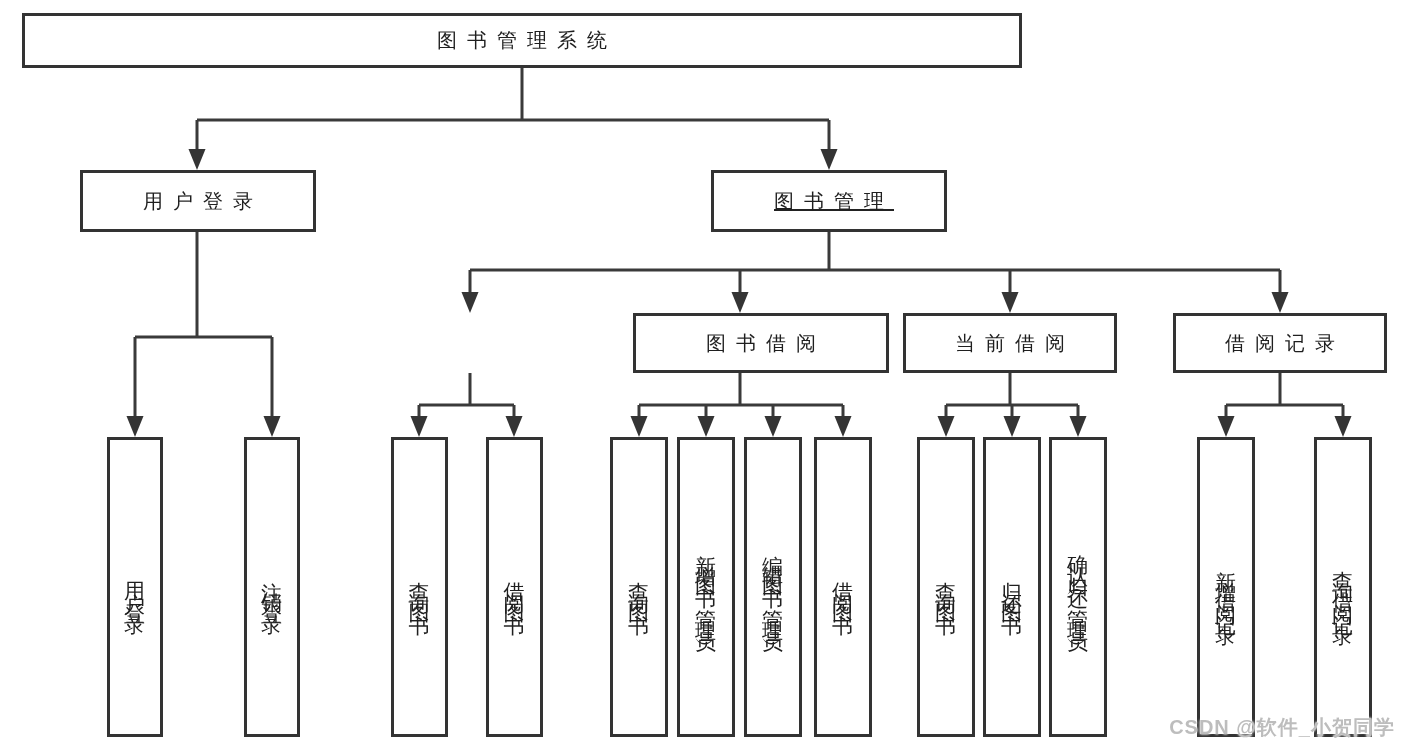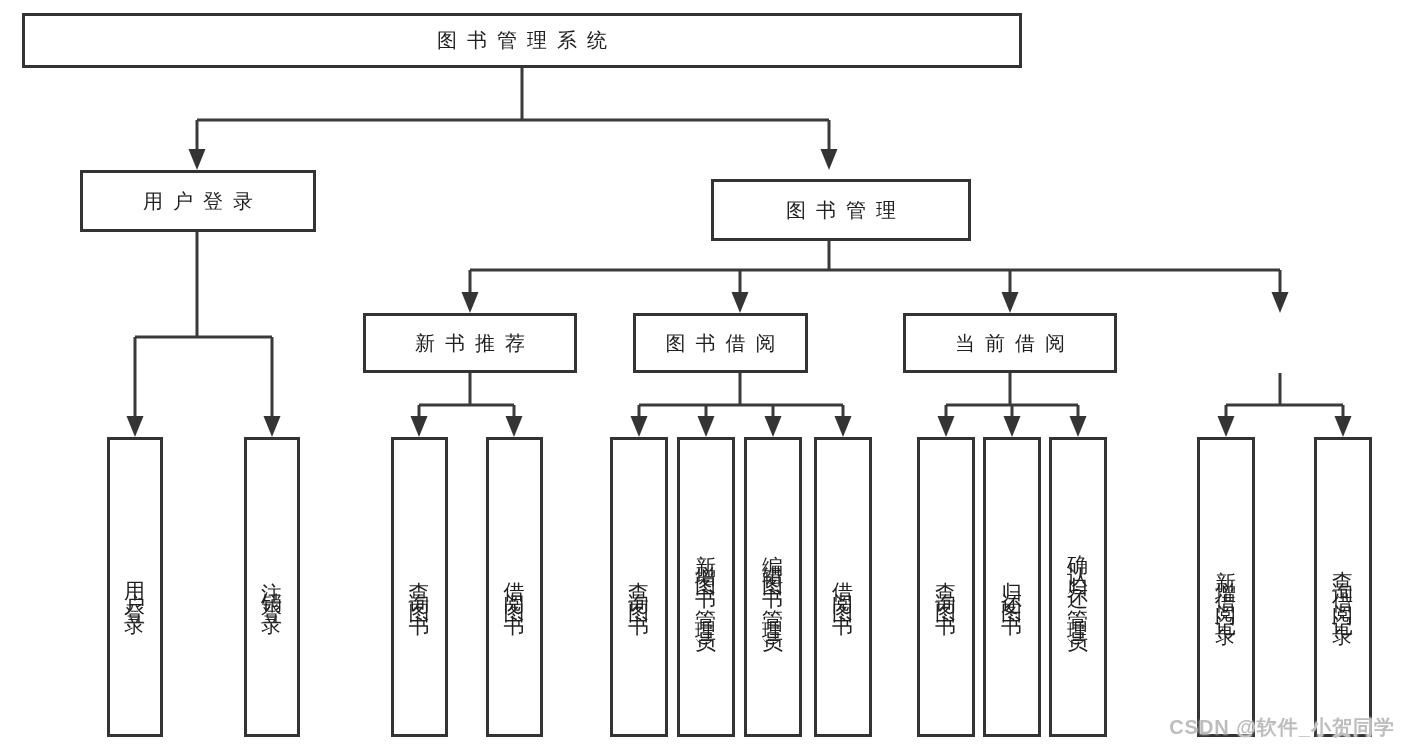--- a/index.html
+++ b/index.html
@@ -20,23 +20,23 @@
     font-size:20px;letter-spacing:10px;margin-right:-10px;white-space:nowrap;
     color:#1f1f1f;
   }
   .node.v span{
     writing-mode:vertical-lr;text-orientation:mixed;
     font-size:21px;line-height:1;letter-spacing:11px;color:#1f1f1f;
   }
   
   .n-root    {left:22px;  top:13px;  width:1000px;height:55px;}
   .n-login   {left:80px;  top:170px; width:236px; height:62px;}
-  .n-mgmt    {left:711px; top:179px; width:260px; height:62px;}
+  .n-mgmt    {left:711px; top:170px; width:236px; height:62px;text-decoration:underline;}
   .n-l3a     {left:363px; top:313px; width:214px; height:60px;}
-  .n-l3b     {left:633px; top:313px; width:175px; height:60px;}
+  .n-l3b     {left:633px; top:313px; width:256px; height:60px;}
   .n-l3c     {left:903px; top:313px; width:214px; height:60px;text-align:right;}
   .n-l3d     {left:1173px;top:313px; width:214px; height:60px;}
   .leaf      {top:437px;height:300px;}
   .n-v1 {left:107px; width:56px;}
   .n-v2 {left:244px; width:56px;}
   .n-v3 {left:391px; width:57px;}
   .n-v4 {left:486px; width:57px;}
   .n-v5 {left:610px; width:58px;}
   .n-v6 {left:677px; width:58px;}
   .n-v7 {left:744px; width:58px;}
@@ -97,28 +97,28 @@
     <span>图书管理系统</span>
   </div>
 
   <div class="node h n-login">
     <span>用户登录</span>
   </div>
   <div class="node h n-mgmt">
     <span>图书管理</span>
   </div>
 
-  <div class="node h n-l3a">
-    <span>新书推荐</span>
-  </div>
   <div class="node h n-l3b">
     <span>图书借阅</span>
   </div>
   <div class="node h n-l3c">
     <span>当前借阅</span>
+  </div>
+  <div class="node h n-l3d">
+    <span>借阅记录</span>
   </div>
 
   <div class="node v leaf n-v1">
     <span>用户登录</span>
   </div>
   <div class="node v leaf n-v2">
     <span>注销登录</span>
   </div>
 
   <div class="node v leaf n-v3">

